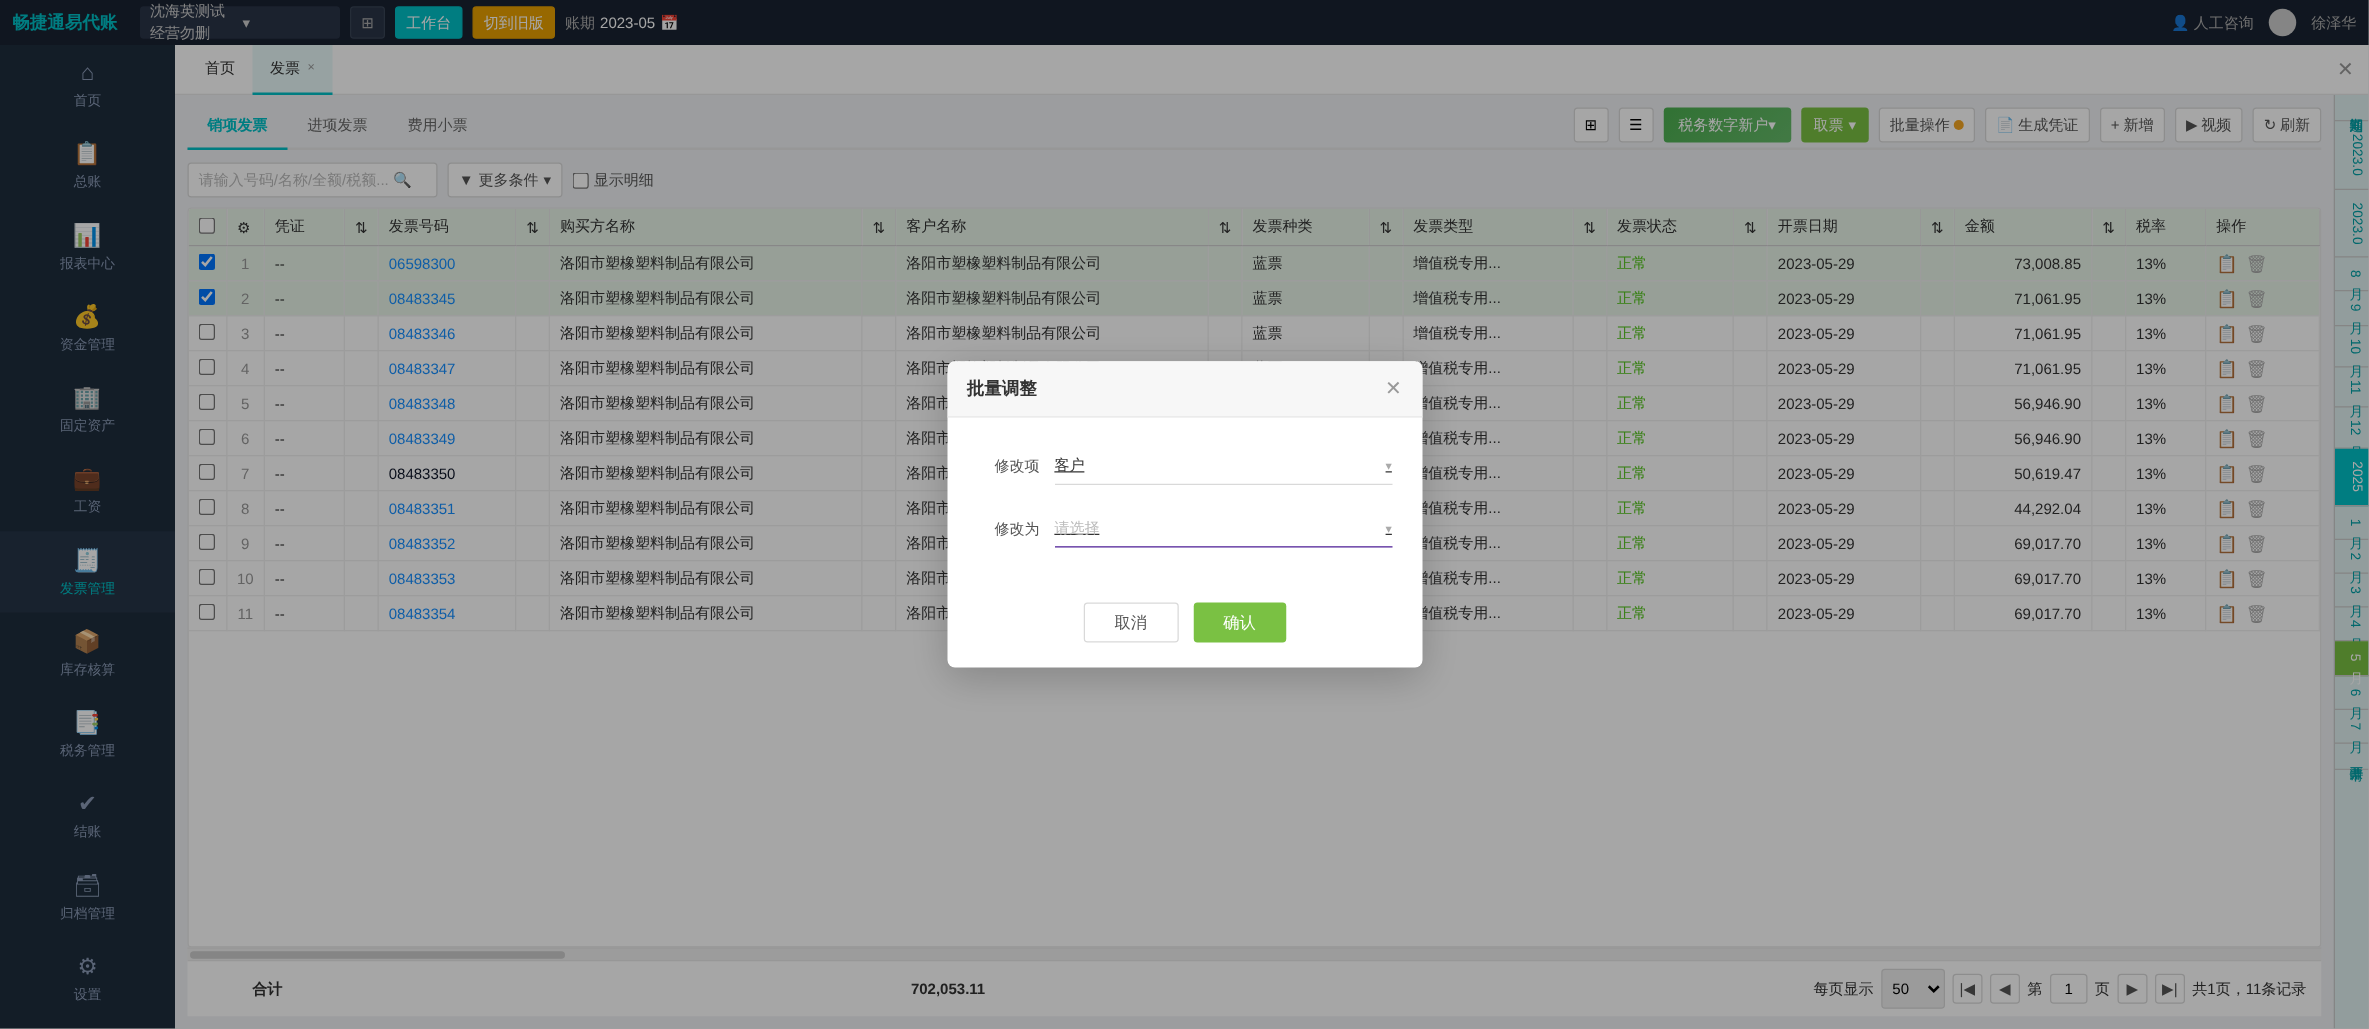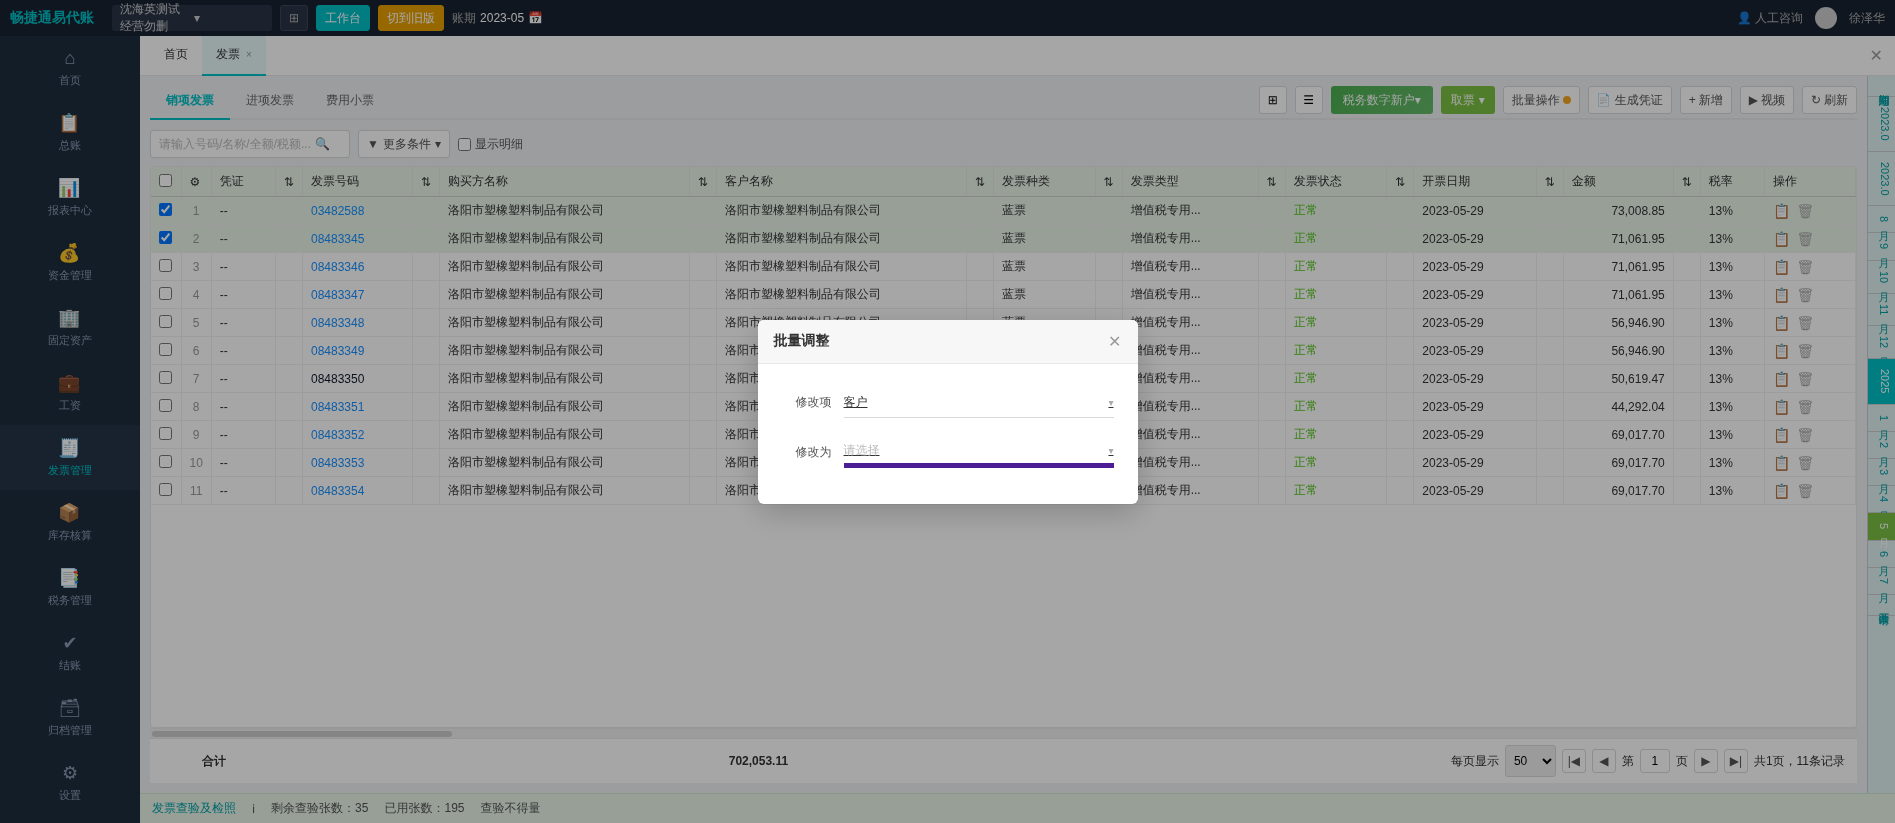--- a/index.html
+++ b/index.html
@@ -291,21 +291,21 @@
               </tr>
             </thead>
             <tbody id="table-body">
             <tr class="selected">
       <td class="checkbox-cell">
         <input type="checkbox" checked="" style="">
       </td>
       <td class="num-cell">1</td>
       <td>--</td>
       <td style="width:16px;color:#aaa;"></td>
-      <td style="color:#1890ff;cursor:pointer;">03482588</td>
+      <td style="color:#1890ff;cursor:pointer;">06598300</td>
       <td style="width:16px;"></td>
       <td style="max-width:160px;overflow:hidden;text-overflow:ellipsis;">洛阳市塑橡塑料制品有限公司</td>
       <td style="width:16px;"></td>
       <td style="max-width:160px;overflow:hidden;text-overflow:ellipsis;">洛阳市塑橡塑料制品有限公司</td>
       <td style="width:16px;"></td>
       <td>蓝票</td>
       <td style="width:16px;"></td>
       <td>增值税专用...</td>
       <td style="width:16px;"></td>
       <td class="status-normal">正常</td>
@@ -679,47 +679,44 @@
         <div class="right-panel-item">2月</div>
         <div class="right-panel-item">3月</div>
         <div class="right-panel-item">4月</div>
         <div class="right-panel-item highlight" style="background:#7ac143;color:#fff;">5月</div>
         <div class="right-panel-item">6月</div>
         <div class="right-panel-item">7月</div>
         <div class="right-panel-item">开票申请</div>
       </div>
     </div>
 
-    <div class="status-bar">
-      <a href="#">发票查验及检照</a>
-      <span>ℹ</span>
-      <span>剩余查验张数：35</span>
-      <span>已用张数：195</span>
-      <span>查验不得量</span>
-    </div>
 
   </div>
 </div>
 
 <div class="modal-overlay">
   <div class="modal">
     <div class="modal-header">
       <span class="modal-title">批量调整</span>
       <span class="modal-close">✕</span>
     </div>
     <div class="modal-body">
       <div class="modal-row">
         <span class="modal-label">修改项</span>
         <div class="modal-select" style="border:none;border-bottom:1px solid #d9d9d9;flex:1;display:flex;justify-content:space-between;align-items:center;padding:4px 0;">
           <span>客户</span>
           <span class="dropdown-arrow">▾</span>
         </div>
       </div>
       <div class="modal-row">
         <span class="modal-label">修改为</span>
-        <div class="modal-select" style="border:none;border-bottom:5px solid #4c1d95;flex:1;display:flex;justify-content:space-between;align-items:center;padding:4px 0;">
+        <div class="modal-select" style="border:none;border-bottom:1px solid #4c1d95;flex:1;display:flex;justify-content:space-between;align-items:center;padding:4px 0;">
           <span class="modal-select-placeholder">请选择</span>
           <span class="dropdown-arrow">▾</span>
         </div>
       </div>
     </div>
+    <div class="modal-footer">
+      <button class="btn-cancel">取消</button>
+      <button class="btn-confirm">确认</button>
+    </div>
   </div>
 </div>
 
 </body></html>

